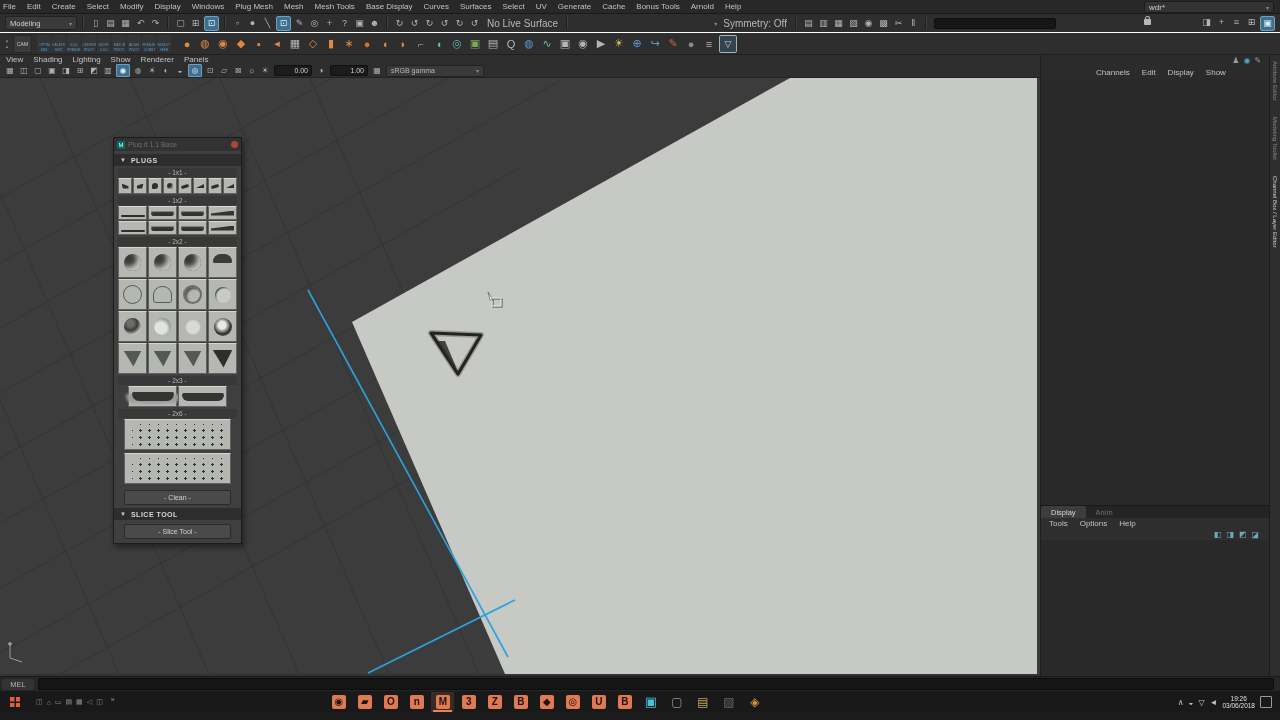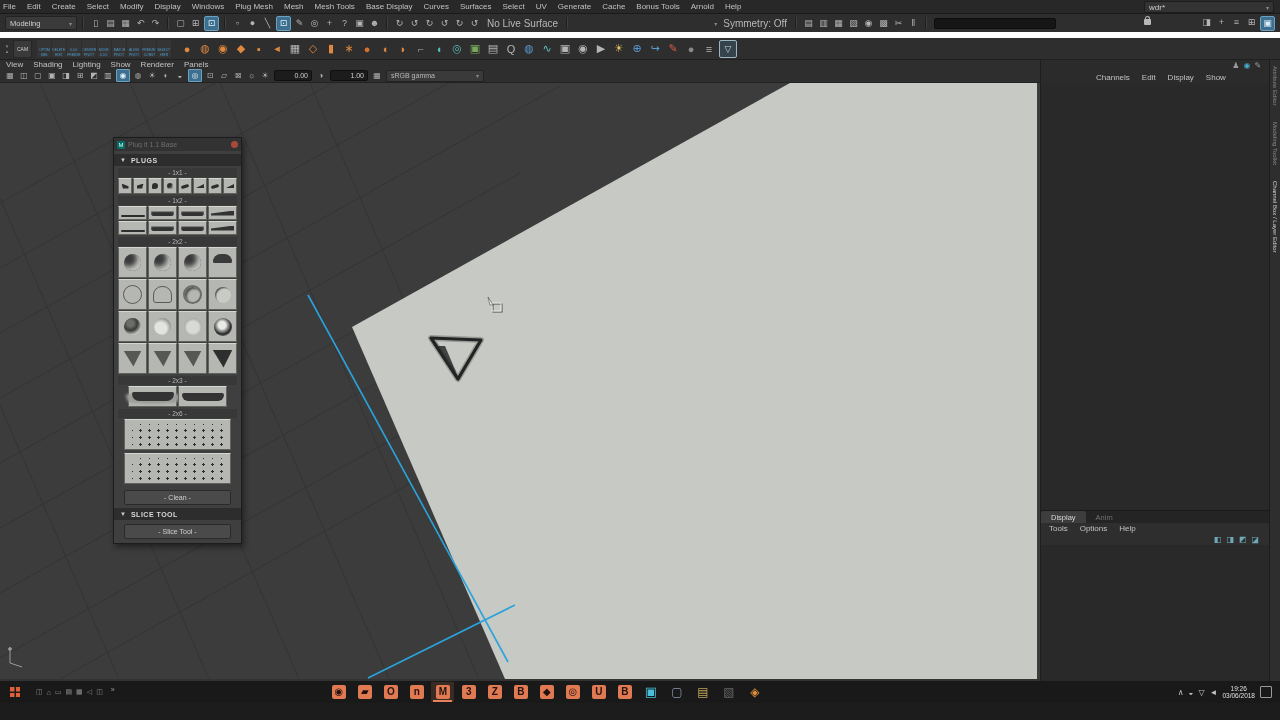--- a/index.html
+++ b/index.html
@@ -15,21 +15,21 @@
   .menubar{height:13px;background:#282828;display:flex;align-items:center;border-bottom:1px solid #1a1a1a;}
   .menus{display:flex;gap:11px;padding-left:3px;}
   .menu{font-size:8px;color:#c2c2c2;white-space:nowrap;}
   .wsp{margin-left:auto;display:flex;gap:4px;padding-right:6px;font-size:8px;color:#a8a8a8;flex-direction:column;}
   .wsd{display:flex;align-items:center;gap:8px;background:#333;border:1px solid #1c1c1c;border-radius:2px;
     min-width:120px;height:10px;padding:0 4px;font-size:8px;color:#cfcfcf;}
   .dar{font-size:6px;color:#8a8a8a;margin-left:auto;}
   .lock{width:7px;height:6px;background:#b8b8b8;border-radius:1px;position:relative;margin-top:2px;}
   .lock::before{content:"";position:absolute;left:1px;top:-3px;width:3px;height:3px;border:1px solid #b8b8b8;border-bottom:none;border-radius:3px 3px 0 0;}
   
-  .statusline{height:18px;background:#2e2e2e;display:flex;align-items:center;gap:3px;padding:0 5px;border-bottom:6px solid #ffffff;}
+  .statusline{height:18px;background:#2e2e2e;display:flex;align-items:center;gap:3px;padding:0 5px;border-bottom:1px solid #ffffff;}
   .mode{display:flex;align-items:center;background:#3a3a3a;border:1px solid #222;border-radius:2px;width:62px;height:12px;padding:0 4px;font-size:7.5px;color:#d0d0d0;}
   .vsep{width:1px;height:12px;background:#1e1e1e;border-right:1px solid #404040;margin:0 2px;}
   .igrp{display:flex;gap:2px;align-items:center;}
   .ic{width:13px;height:13px;display:flex;align-items:center;justify-content:center;font-size:9px;color:#b5b5b5;border-radius:2px;}
   .ic.on{background:#3e6f8e;border:1px solid #6aa0c0;color:#dceefa;}
   .sltxt{font-size:10px;color:#b8b8b8;white-space:nowrap;padding:0 3px;}
   .progress{width:120px;height:9px;background:#161616;border:1px solid #0d0d0d;border-radius:2px;margin-left:2px;}
   .slright{margin-left:auto;display:flex;gap:2px;}
   
   .shelf{height:21px;background:#2e2e2e;display:flex;align-items:center;gap:2px;padding:0 3px;border-bottom:1px solid #202020;}
@@ -464,20 +464,24 @@
       <div class="le-empty"></div>
     </div>
 
     <div class="edge">
       <span class="vtab">Attribute Editor</span>
       <span class="vtab">Modeling Toolkit</span>
       <span class="vtab on">Channel Box / Layer Editor</span>
     </div>
   </div>
 
+  <div class="cmdline">
+    <span class="mel">MEL</span>
+    <span class="melinput"></span>
+  </div>
 
   <div class="taskbar">
     <span class="start">
         <i></i>
       </span>
     <div class="pinned">
         <span class="pin">◫</span>
         <span class="pin">⌂</span>
         <span class="pin">▭</span>
         <span class="pin">▤</span>

